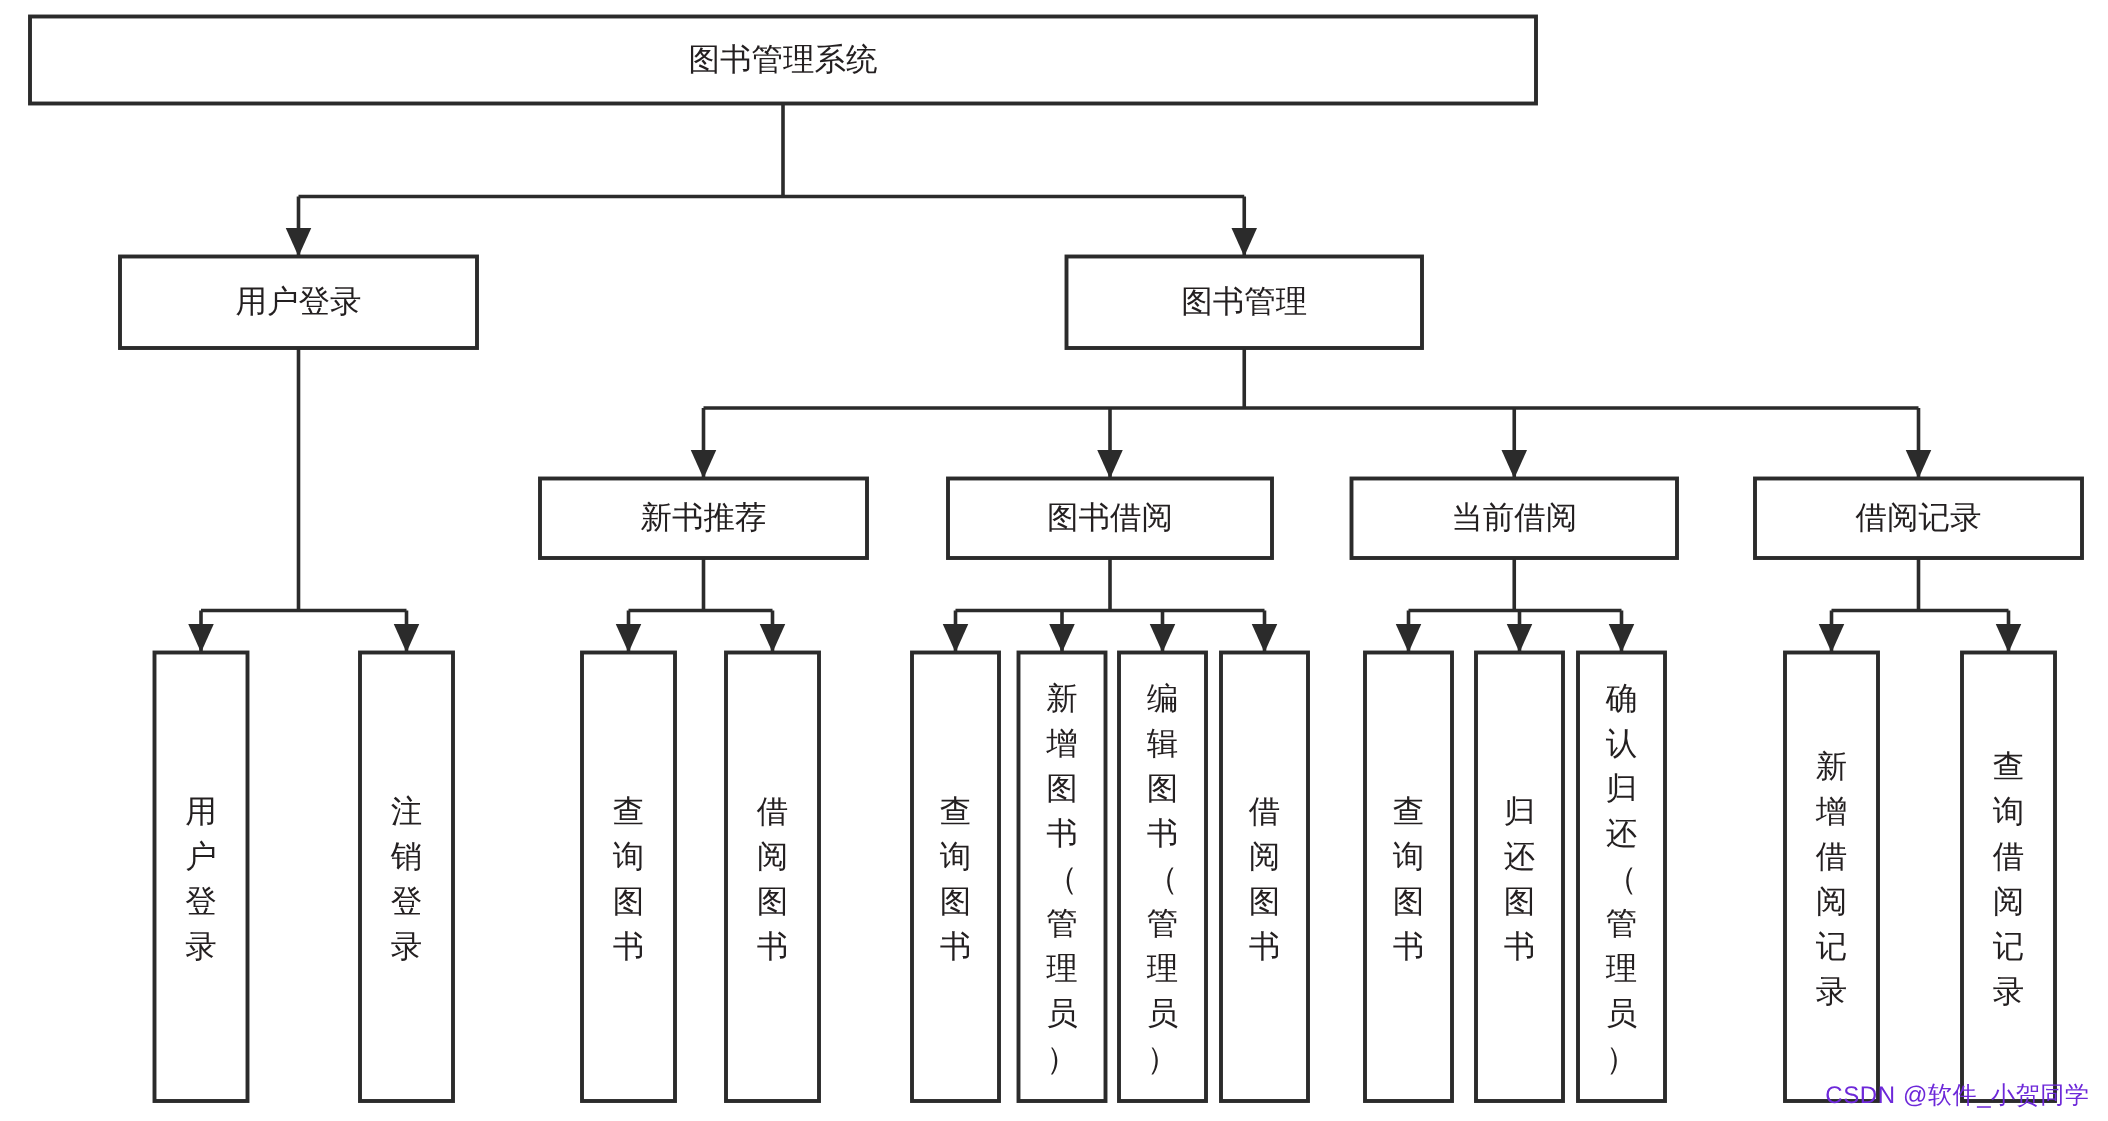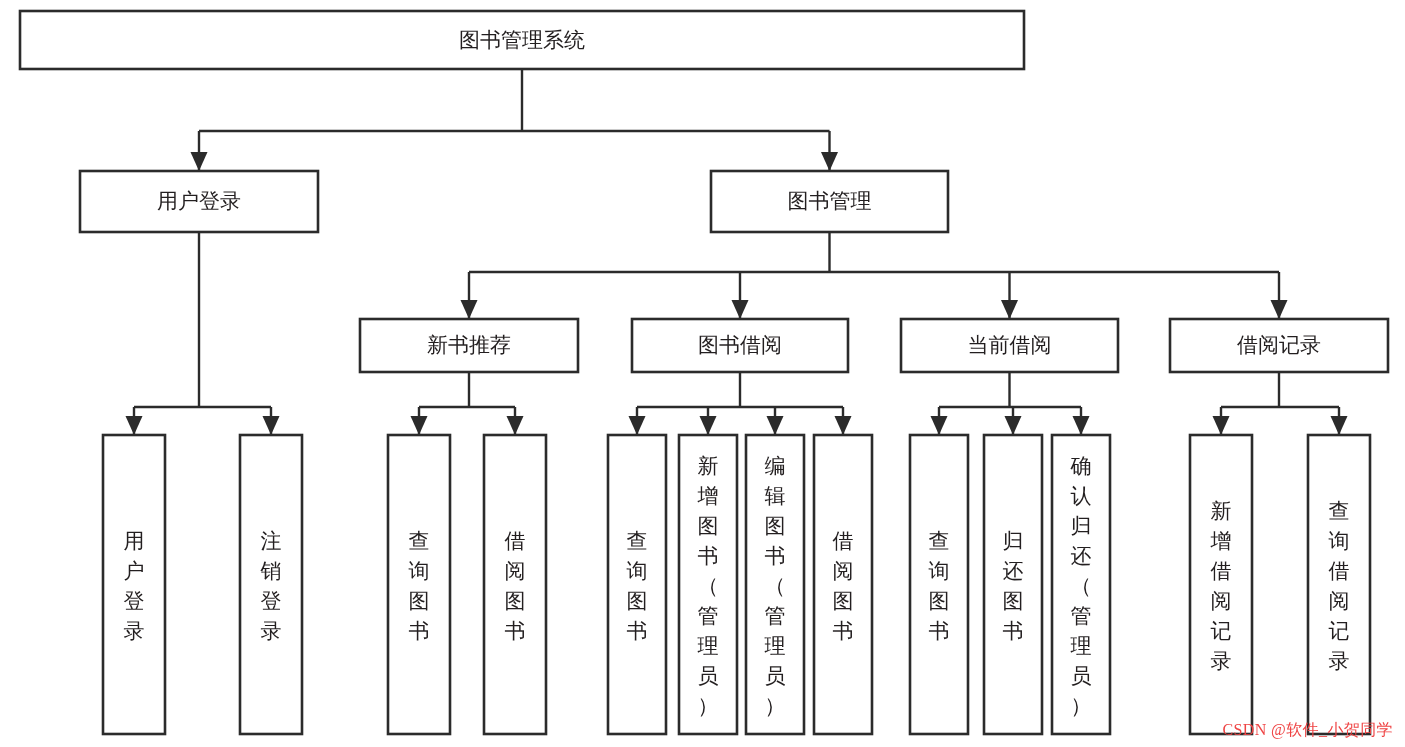--- a/index.html
+++ b/index.html
@@ -50,23 +50,23 @@
   .node-label-vertical {
     fill: #231f20;
     font-family: "Liberation Sans", "DejaVu Sans", sans-serif;
     font-size: 21px;
     text-anchor: middle;
   }
   .watermark {
     position: absolute;
     right: 12px;
     bottom: 6px;
-    font-family: Liberation Serif, serif;
+    font-family: Liberation Sans, sans-serif;
     font-size: 16px;
-    color: #ef4444;
+    color: #6d28d9;
     letter-spacing: 0.4px;
     white-space: nowrap;
     user-select: none;
   }
 </style>
 </head>
 <body>
 
 <div id="diagram-root">
   <svg id="flow" viewBox="0 0 1405 747">

